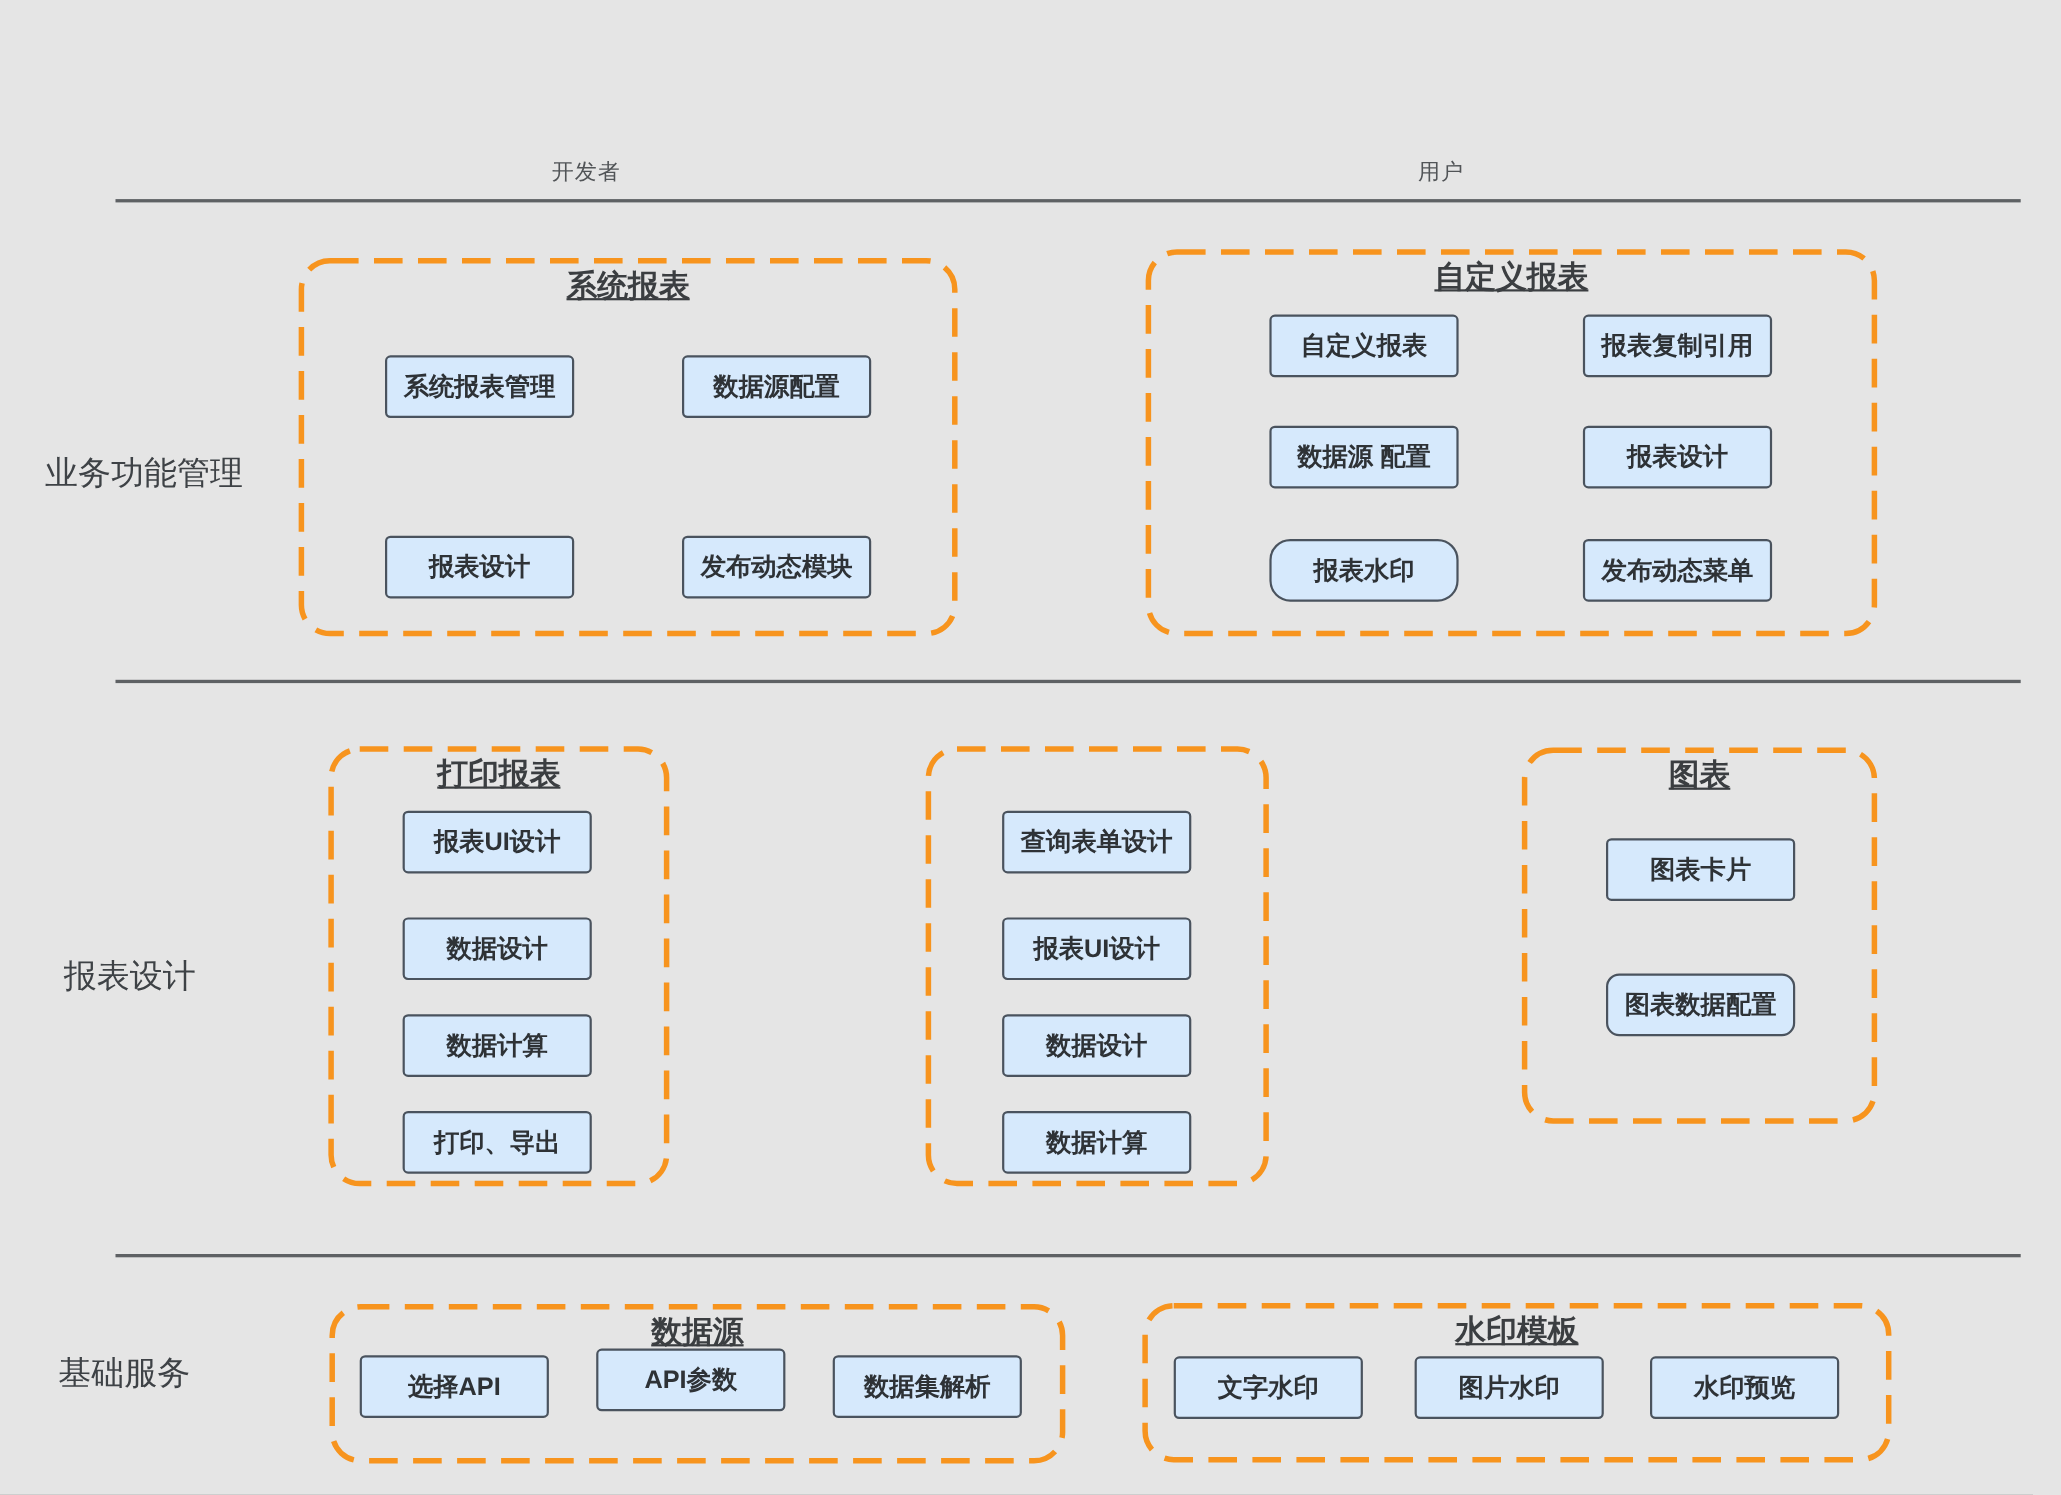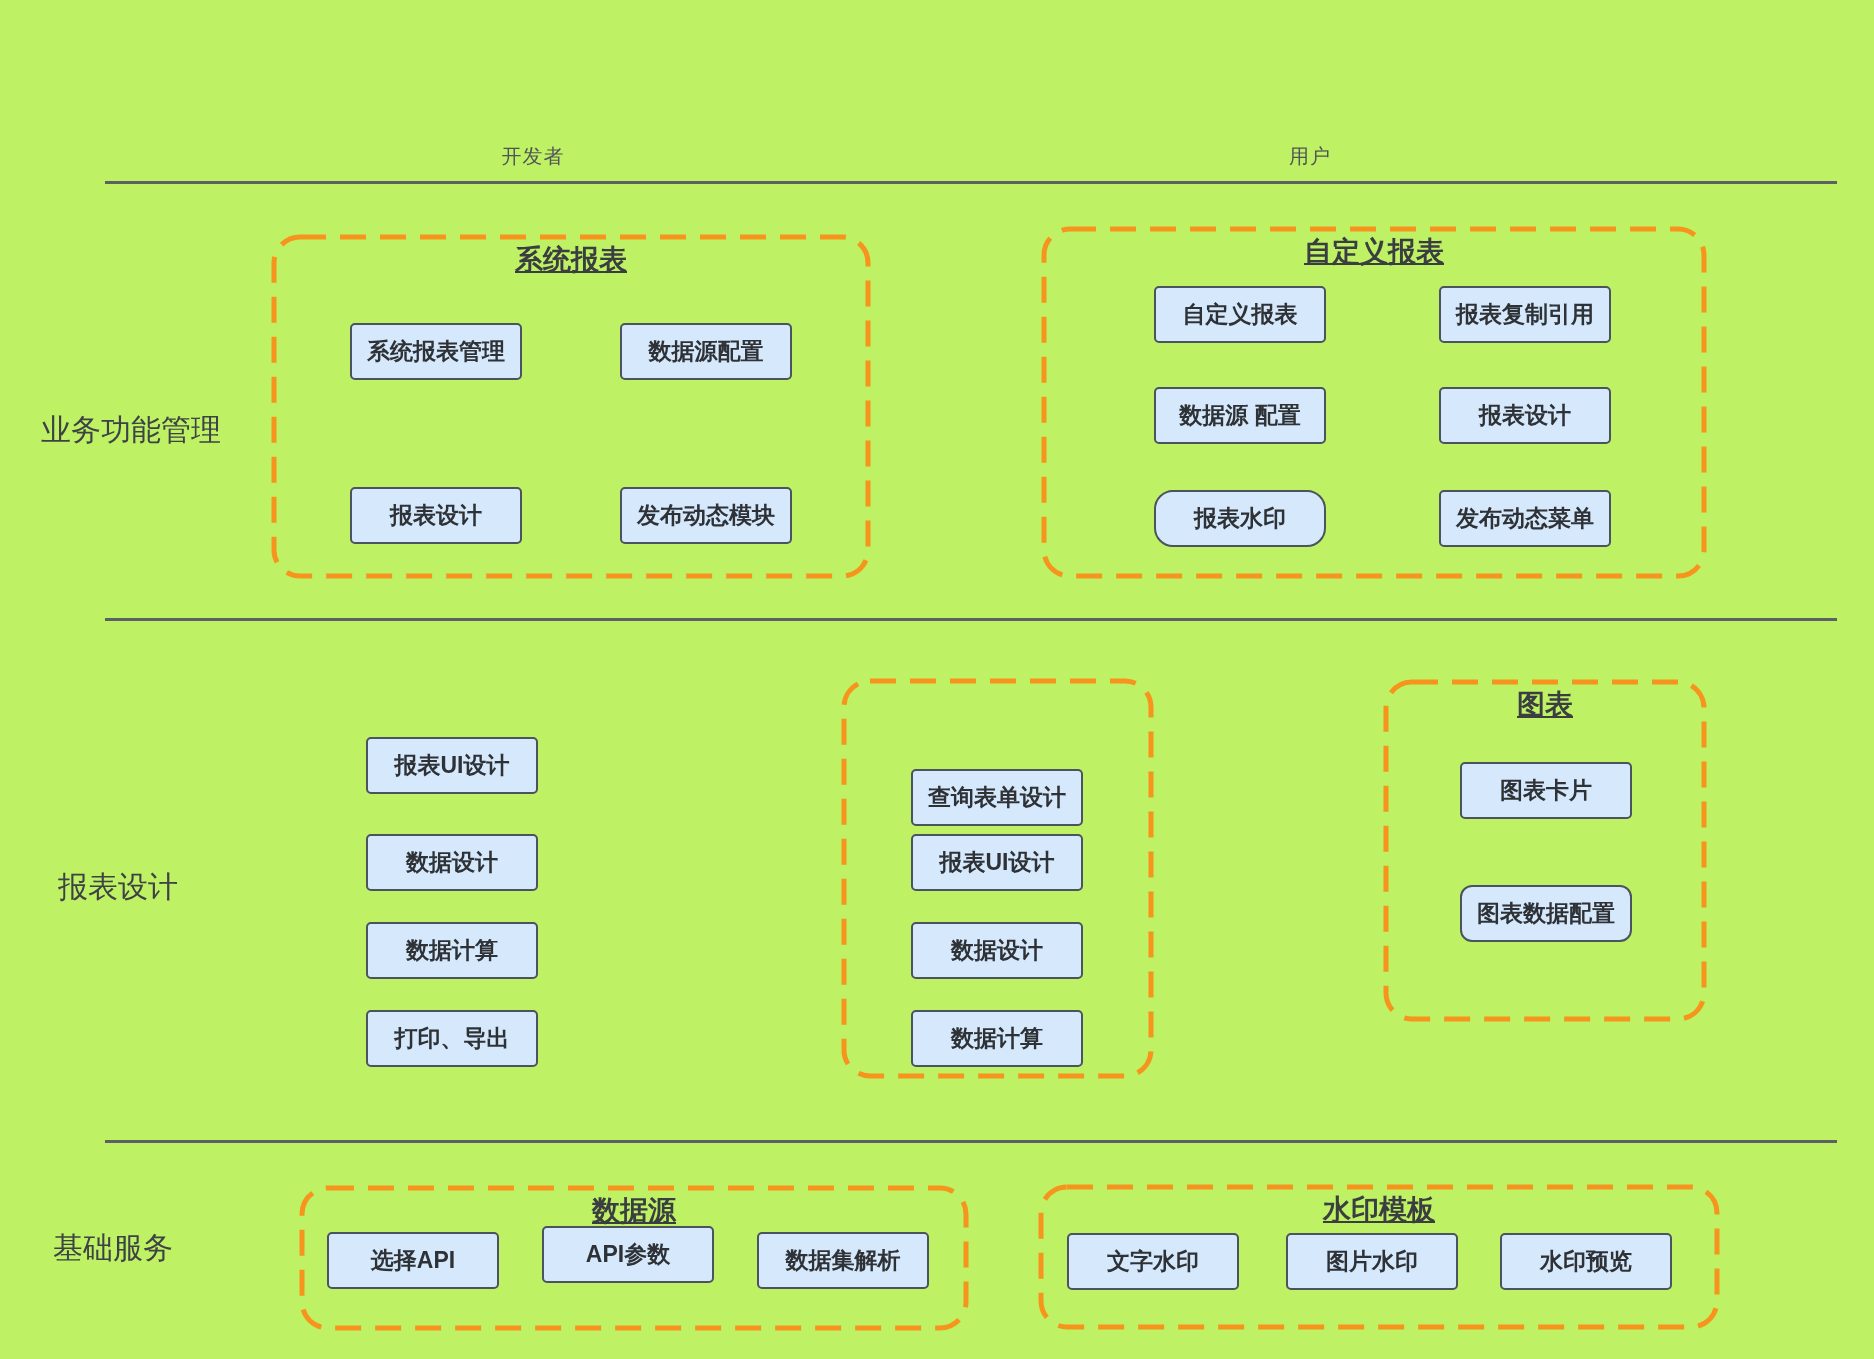--- a/index.html
+++ b/index.html
@@ -1,17 +1,17 @@
 <!DOCTYPE html>
 <html><head>
 <meta charset="utf-8">
 <style>
   html,body{margin:0;padding:0;background:#000;}
   #stage{
-    position:relative;width:1874px;height:1359px;background:#bef264;
+    position:relative;width:1874px;height:1359px;background:#e5e5e5;
     font-family:"Liberation Sans",sans-serif;overflow:hidden;
   }
   .lane-label{
     position:absolute;transform:translateX(-50%);
     color:#515457;font-size:20px;letter-spacing:1px;white-space:nowrap;
   }
   .divider{
     position:absolute;left:105px;width:1732px;height:3px;background:#5E6164;
   }
   .section-label{
@@ -65,31 +65,37 @@
       </svg>
     <div class="ctitle">自定义报表</div>
   </div>
   <div class="box" style="left:1154px;top:286px;">自定义报表</div>
   <div class="box" style="left:1439px;top:286px;">报表复制引用</div>
   <div class="box" style="left:1154px;top:387px;">数据源 配置</div>
   <div class="box" style="left:1439px;top:387px;">报表设计</div>
   <div class="box" style="left:1154px;top:490px;border-radius:19px;">报表水印</div>
   <div class="box" style="left:1439px;top:490px;">发布动态菜单</div>
 
+  <div class="container" style="left:297px;top:677px;width:313px;height:403px;">
+    <svg class="dash-border" width="313" height="403">
+        <rect x="4" y="4" width="305" height="395" rx="26"></rect>
+      </svg>
+    <div class="ctitle">打印报表</div>
+  </div>
   <div class="box" style="left:366px;top:737px;">报表UI设计</div>
   <div class="box" style="left:366px;top:834px;">数据设计</div>
   <div class="box" style="left:366px;top:922px;">数据计算</div>
   <div class="box" style="left:366px;top:1010px;">打印、导出</div>
 
   <div class="container" style="left:840px;top:677px;width:315px;height:403px;">
     <svg class="dash-border" width="315" height="403">
         <rect x="4" y="4" width="307" height="395" rx="26"></rect>
       </svg>
   </div>
-  <div class="box" style="left:911px;top:737px;margin-top:32px;">查询表单设计</div>
+  <div class="box" style="left:911px;top:737px;">查询表单设计</div>
   <div class="box" style="left:911px;top:834px;">报表UI设计</div>
   <div class="box" style="left:911px;top:922px;">数据设计</div>
   <div class="box" style="left:911px;top:1010px;">数据计算</div>
 
   <div class="container" style="left:1382px;top:678px;width:326px;height:345px;">
     <svg class="dash-border" width="326" height="345">
         <rect x="4" y="4" width="318" height="337" rx="26"></rect>
       </svg>
     <div class="ctitle">图表</div>
   </div>

